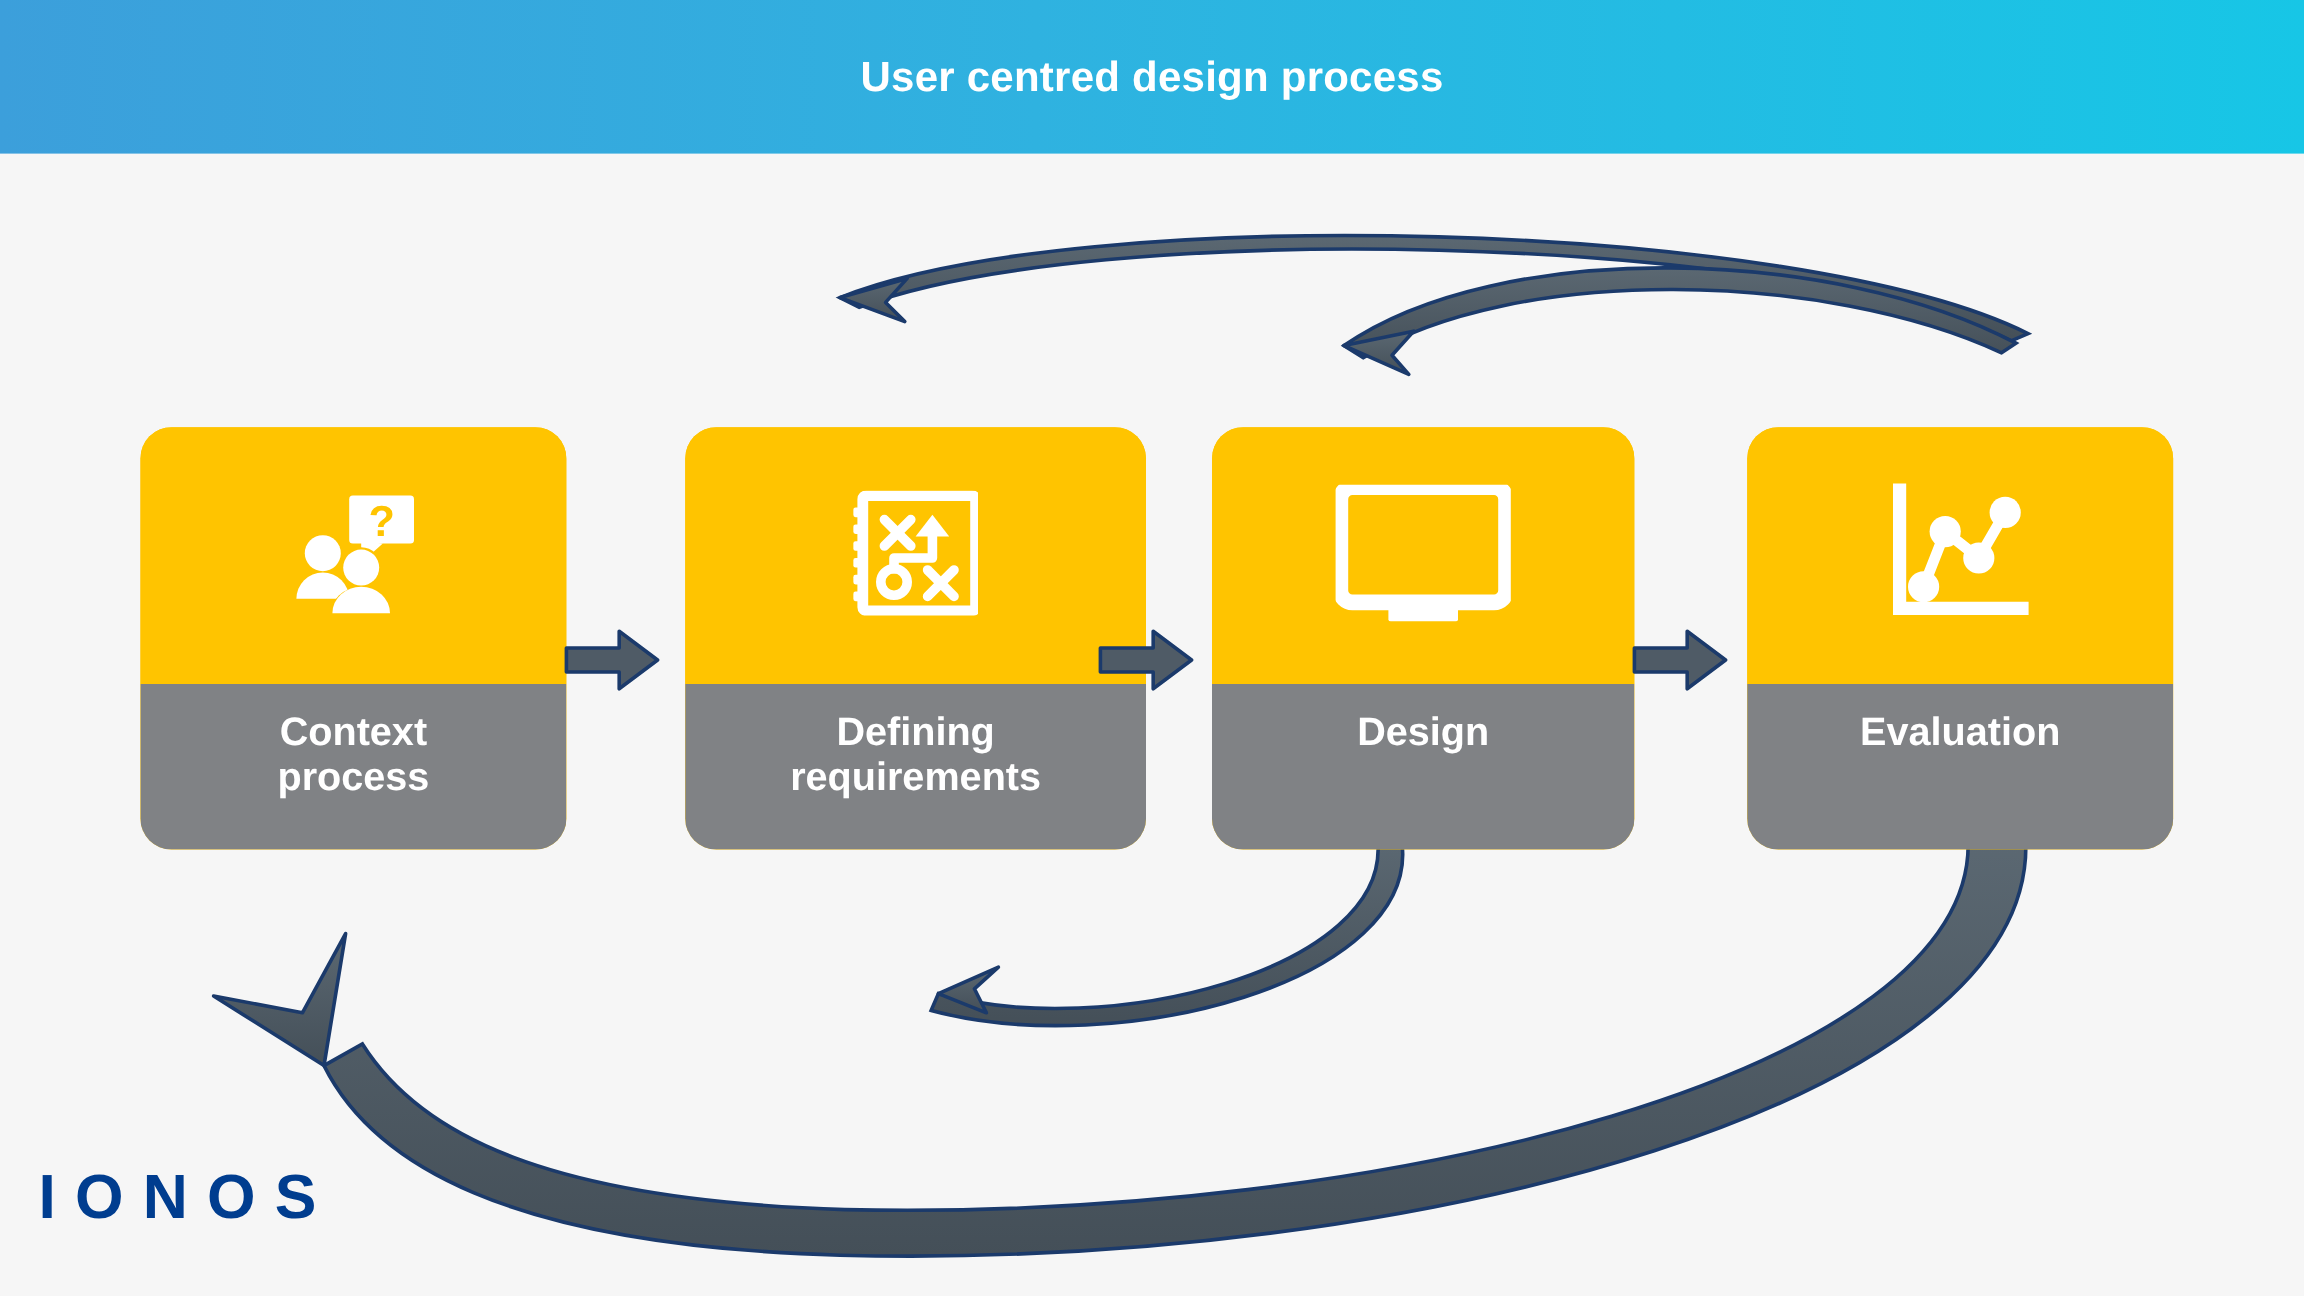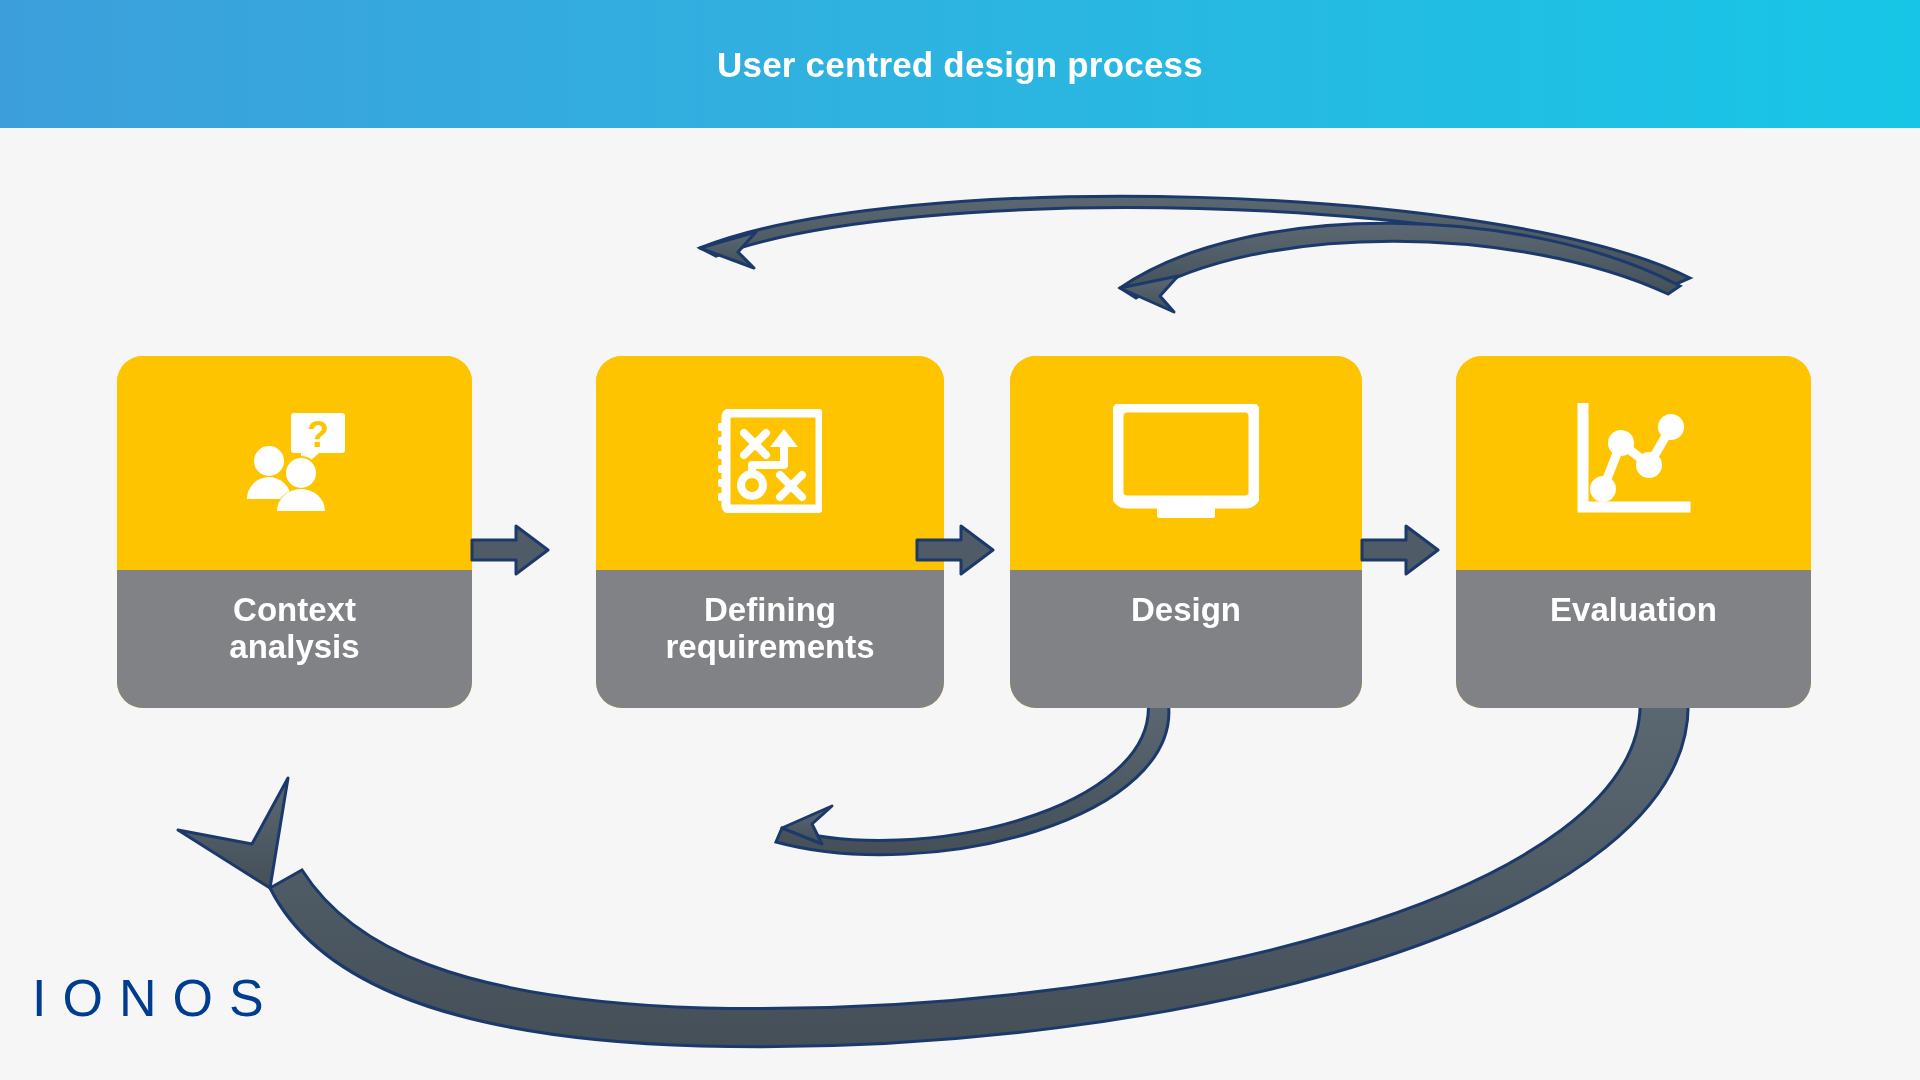--- a/index.html
+++ b/index.html
@@ -89,21 +89,21 @@
   .card-label {
     color: #ffffff;
     font-weight: bold;
     font-size: 33px;
     line-height: 1.12;
     text-align: center;
     white-space: pre-line;
   }
 
   #card-0 { left: 117px; top: 228px; width: 355px; height: 352px; }
-  #card-1 { left: 596px; top: 228px; width: 348px; height: 352px; }
+  #card-1 { left: 571px; top: 228px; width: 384px; height: 352px; }
   #card-2 { left: 1010px; top: 228px; width: 352px; height: 352px; }
   #card-3 { left: 1456px; top: 228px; width: 355px; height: 352px; }
 
   
   .step-arrow {
     position: absolute;
     width: 80px;
     height: 52px;
     top: 396px;
   }
@@ -111,21 +111,21 @@
   #step-arrow-1 { left: 915px; }
   #step-arrow-2 { left: 1360px; }
 
   
   #logo {
     position: absolute;
     left: 32px;
     top: 968px;
     color: #003d8f;
     font-size: 52px;
-    font-weight: normal;
+    font-weight: bold;
     letter-spacing: 16px;
     font-family: "Liberation Sans", sans-serif;
   }
 </style>
 </head>
 <body>
 
 <div id="stage">
 
   <div id="header-bar">
@@ -188,21 +188,21 @@
             <path d="M 8 94 a 22 22 0 0 1 44 0 Z" fill="#ffffff"></path>
             <circle cx="62" cy="68" r="17" fill="#ffc400"></circle>
             <circle cx="62" cy="68" r="15" fill="#ffffff"></circle>
             <path d="M 36 108 a 26 24 0 0 1 52 0 Z" fill="#ffc400"></path>
             <path d="M 38 106 a 24 22 0 0 1 48 0 Z" fill="#ffffff"></path>
           </svg>
         </span>
       </div>
       <div class="card-label-area">
         <div class="card-label">Context
-analysis</div>
+process</div>
       </div>
     </div>
 
     <div class="card" id="card-1">
       <div class="card-icon-area">
         <span>
           <svg width="104" height="104" viewBox="0 0 104 104">
 
             <g fill="#ffffff">
               <rect x="0" y="14" width="12" height="8" rx="2"></rect>

